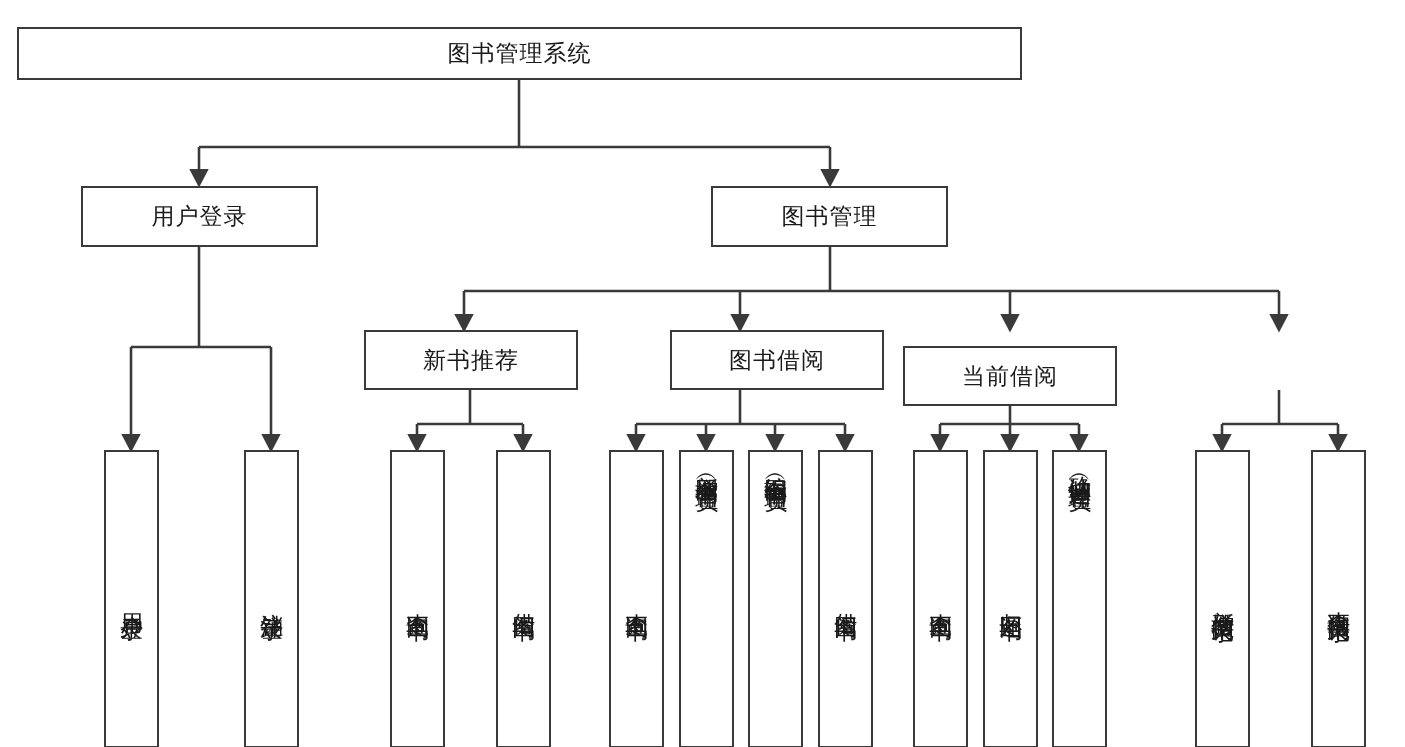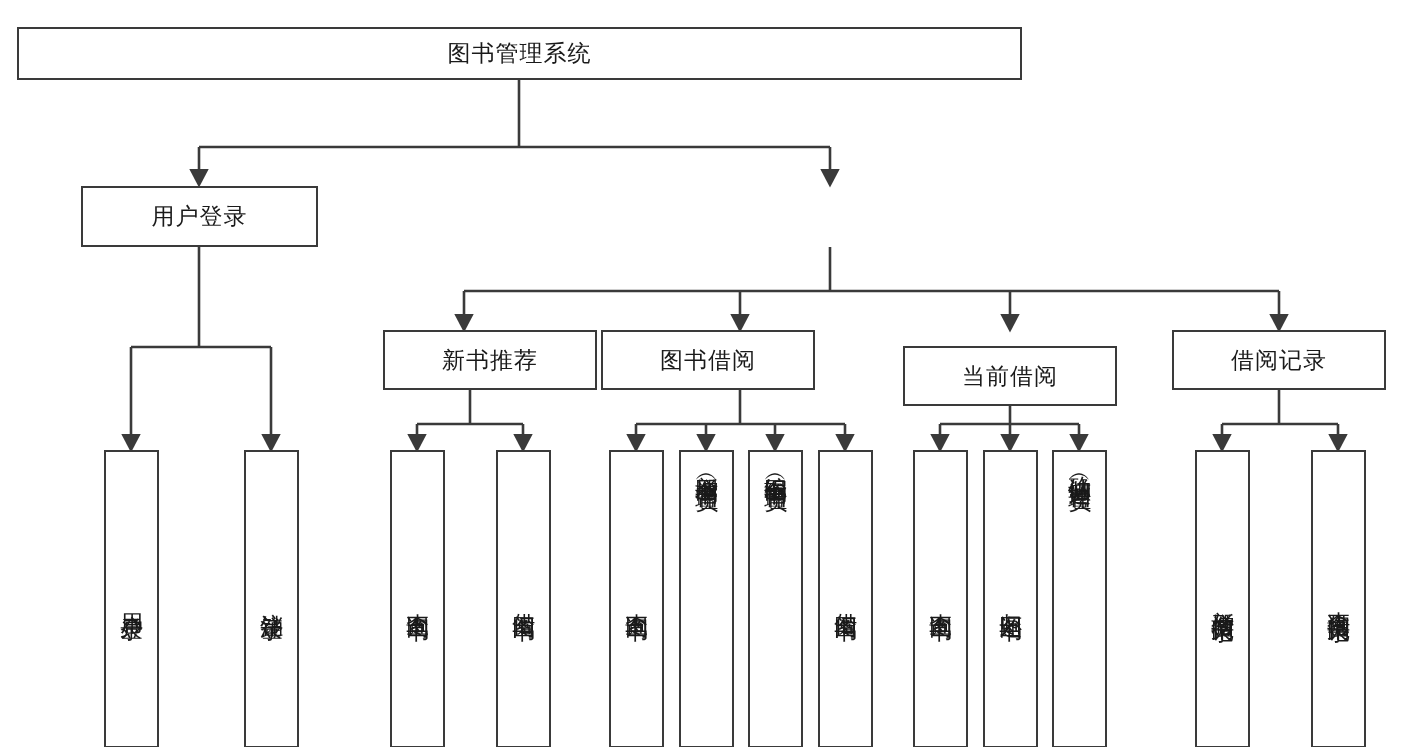--- a/index.html
+++ b/index.html
@@ -121,32 +121,32 @@
     </g>
   </svg>
 
   <div class="node horiz" style="left:17px; top:13px; width:1005px; height:53px;">
     <span>图书管理系统</span>
   </div>
 
   <div class="node horiz" style="left:81px; top:172px; width:237px; height:61px;">
     <span>用户登录</span>
   </div>
+  <div class="node horiz" style="left:711px; top:172px; width:237px; height:61px;">
+    <span>图书管理</span>
+  </div>
 
-  <div class="node horiz" style="left:383px; top:316px; width:214px; height:60px;">
+  <div class="node horiz" style="left:364px; top:316px; width:214px; height:60px;">
     <span>新书推荐</span>
   </div>
-  <div class="node horiz" style="left:601px; top:316px; width:214px; height:60px;">
+  <div class="node horiz" style="left:670px; top:316px; width:214px; height:60px;">
     <span>图书借阅</span>
   </div>
   <div class="node horiz" style="left:903px; top:332px; width:214px; height:60px;">
     <span>当前借阅</span>
-  </div>
-  <div class="node horiz" style="left:1172px; top:316px; width:214px; height:60px;">
-    <span>借阅记录</span>
   </div>
 
   <div class="node vert centered" style="left:104px; top:436px; width:55px; height:298px;">
     <span class="vlabel">用户登录</span>
   </div>
   <div class="node vert centered" style="left:244px; top:436px; width:55px; height:298px;">
     <span class="vlabel">注销登录</span>
   </div>
 
   <div class="node vert centered" style="left:390px; top:436px; width:55px; height:298px;">

